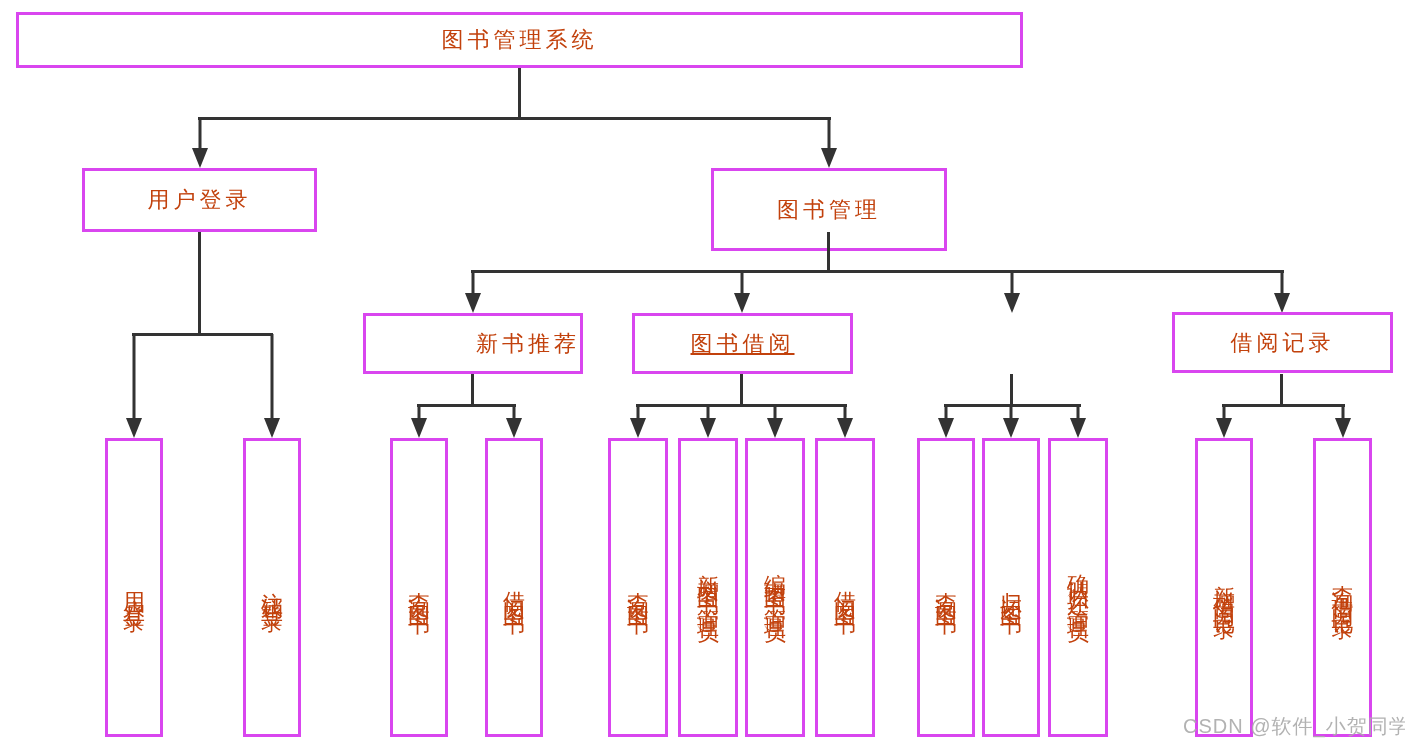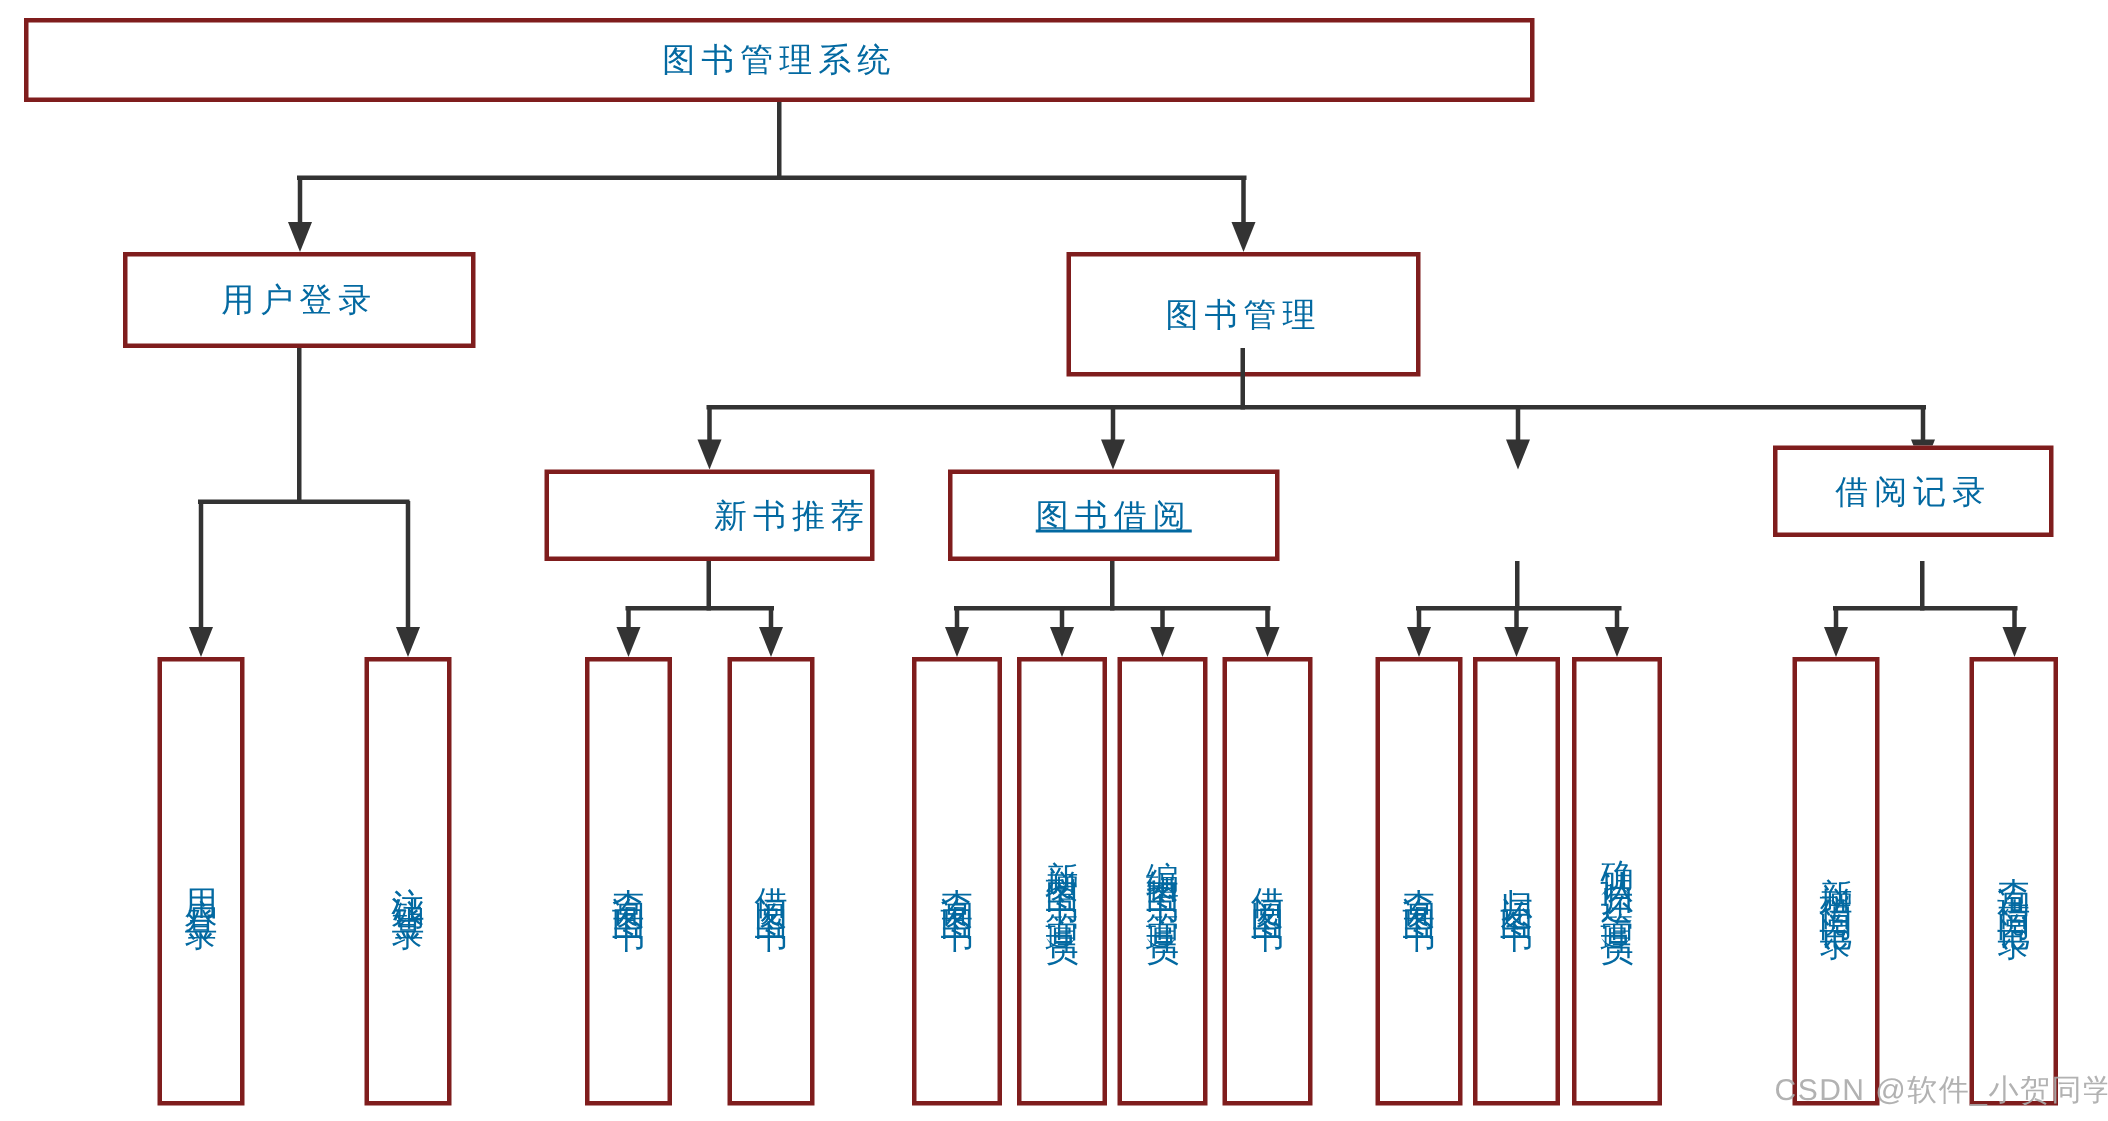--- a/index.html
+++ b/index.html
@@ -2,22 +2,22 @@
 <html><head>
 <meta charset="utf-8">
 <style>
   html,body{margin:0;padding:0;background:#ffffff;}
   .canvas{
     position:relative;width:1405px;height:747px;background:#ffffff;overflow:hidden;
     font-family:"Liberation Sans","DejaVu Sans",sans-serif;
   }
   .node{
     position:absolute;box-sizing:border-box;background:#ffffff;
-    border:3px solid #7f1d1d;display:flex;align-items:center;justify-content:center;
-    color:#0369a1;font-size:22px;letter-spacing:4px;white-space:nowrap;
+    border:3px solid #d946ef;display:flex;align-items:center;justify-content:center;
+    color:#c2410c;font-size:22px;letter-spacing:4px;white-space:nowrap;
   }
   .node span{display:block;}
   .vert{
     writing-mode:vertical-rl;text-orientation:mixed;
     letter-spacing:7px;white-space:normal;line-height:1;
   }
   .vert span{margin:0 auto;}
   .h-line{position:absolute;height:3px;background:#333333;}
   .v-line{position:absolute;width:3px;background:#333333;}
   .drop{position:absolute;width:16px;}
@@ -85,21 +85,21 @@
     <div class="shaft"></div>
     <div class="head"></div>
   </div>
 
   <div class="node" style="left:363px;top:313px;width:220px;height:61px;justify-content:flex-end;">
     <span>新书推荐</span>
   </div>
   <div class="node" style="left:632px;top:313px;width:221px;height:61px;text-decoration:underline;">
     <span>图书借阅</span>
   </div>
-  <div class="node" style="left:1172px;top:297px;width:187px;height:61px;margin-left:10px;">
+  <div class="node" style="left:1172px;top:312px;width:221px;height:61px;">
     <span>借阅记录</span>
   </div>
 
   <div class="v-line" style="left:471px;top:374px;height:33px;"></div>
   <div class="h-line" style="left:417px;top:404px;width:99px;"></div>
   <div class="drop" style="left:411px;top:405px;height:33px;">
     <div class="shaft"></div>
     <div class="head"></div>
   </div>
   <div class="drop" style="left:506px;top:405px;height:33px;">

